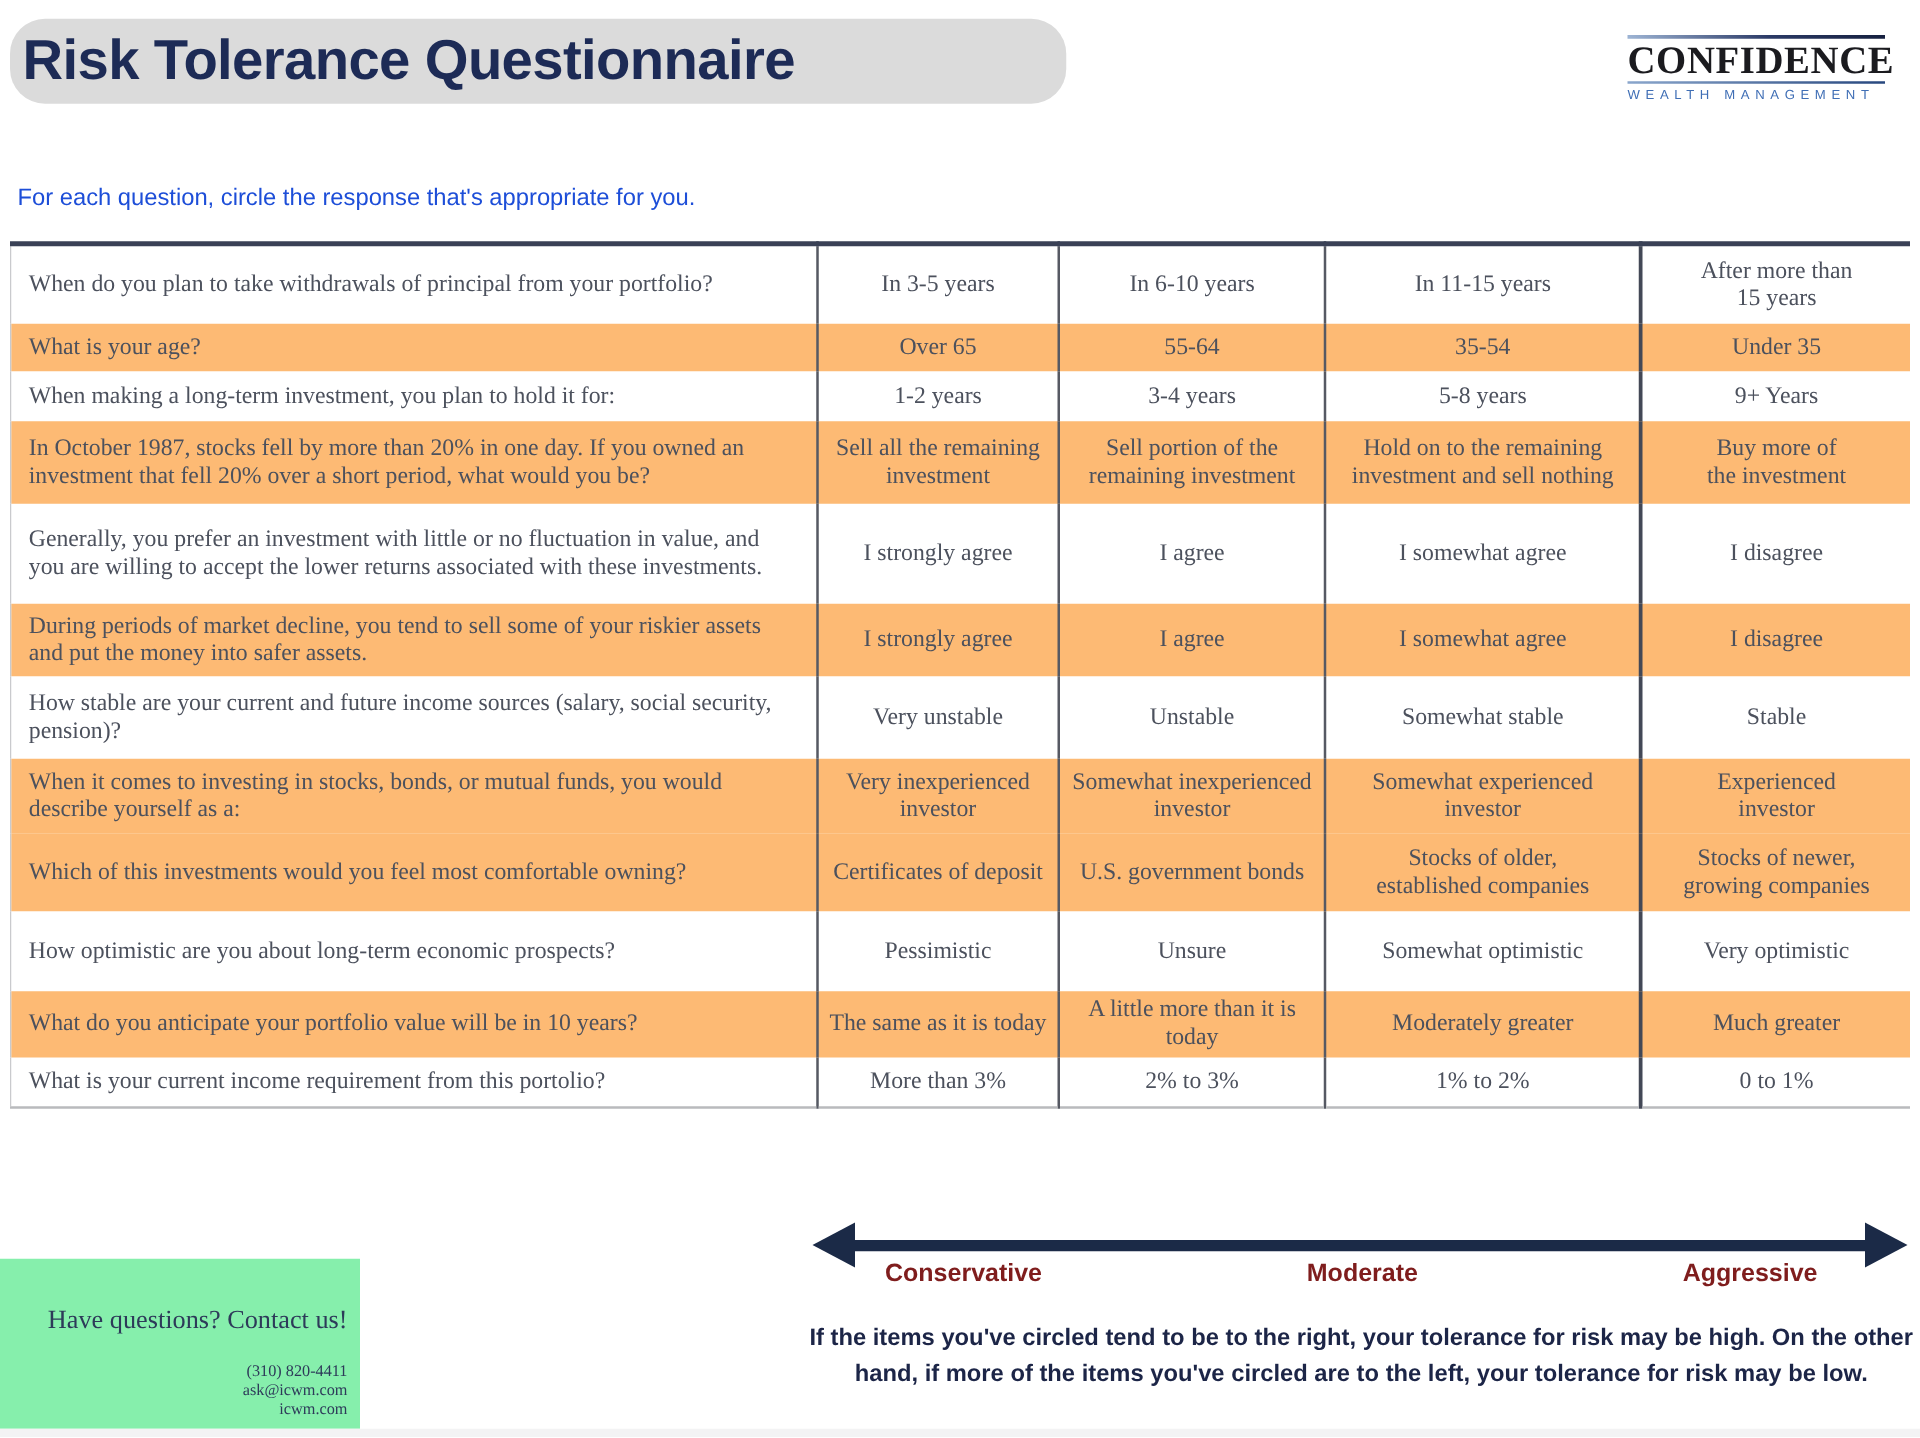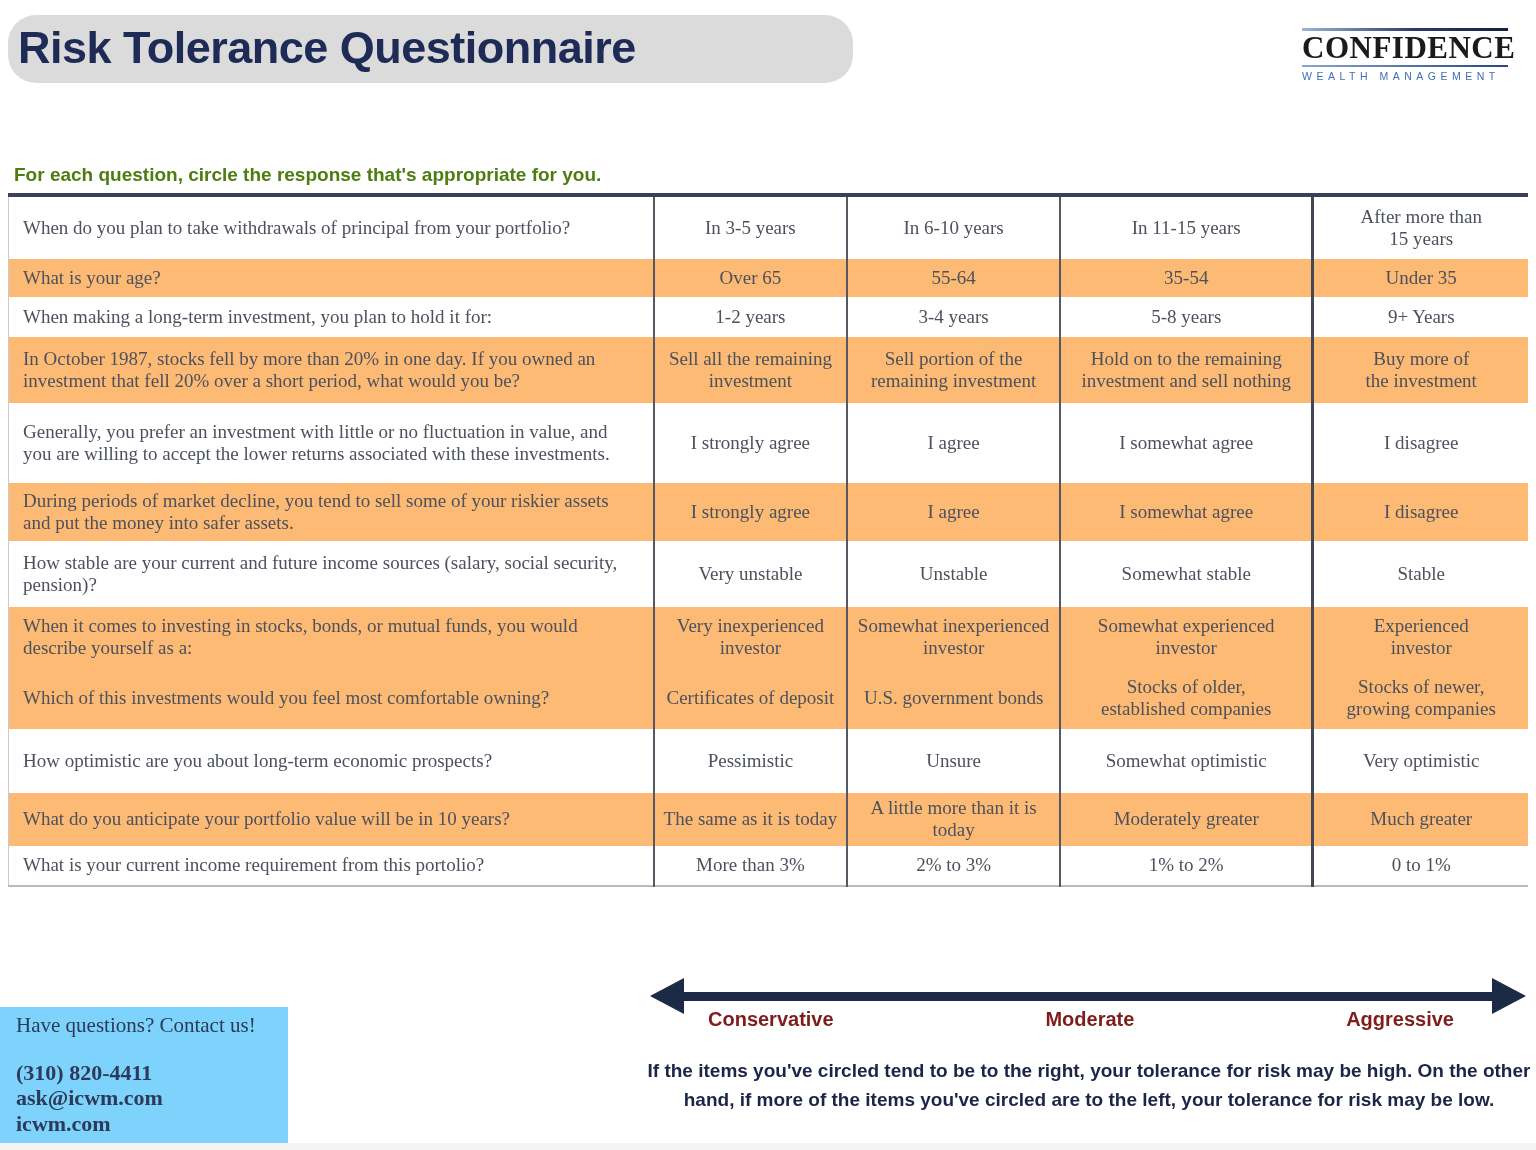--- a/index.html
+++ b/index.html
@@ -11,21 +11,21 @@
   .title-box h1{margin:0;padding:0 0 0 10px;line-height:66px;font-size:45px;font-weight:800;
                 letter-spacing:-0.5px;color:#1d2b56;font-family:"Liberation Sans","DejaVu Sans",sans-serif;}
 
   .logo{position:absolute;right:28px;top:28px;width:206px;}
   .logo .rule{height:3px;background:linear-gradient(90deg,#9db4d4,#2b3a66 55%,#16203f);}
   .logo .rule.bottom{height:2px;background:linear-gradient(90deg,#8aa6cc,#27477e);}
   .logo .name{font-family:"Liberation Serif","DejaVu Serif",serif;font-size:31px;font-weight:600;
               color:#1b1b1f;letter-spacing:0.5px;line-height:1.0;padding:1px 0 2px 0;}
   .logo .tagline{font-size:10.5px;color:#3f6eb5;letter-spacing:4.5px;padding-top:3px;font-weight:400;}
 
-  .instruction{position:absolute;left:14px;top:164px;font-size:19px;font-weight:700;color:#4d7c0f;}
+  .instruction{position:absolute;left:14px;top:148px;font-size:19px;font-weight:400;color:#1d4ed8;}
 
   
   table.quiz{position:absolute;left:8px;top:193px;width:1520px;border-collapse:collapse;
              border-top:4px solid #3a4156;border-bottom:2px solid #b9babd;border-left:1px solid #c9cacd;
              font-family:"Liberation Serif","DejaVu Serif",serif;color:#4c515d;}
   table.quiz td{font-size:19px;line-height:1.18;vertical-align:middle;}
   table.quiz td.q{text-align:left;padding:4px 12px 4px 14px;}
   table.quiz td.a{text-align:center;padding:4px 8px;border-left:2px solid #565963;}
   table.quiz td.a.last{border-left:3px solid #434856;}
   table.quiz tr.gray{background:#fdba74;}
@@ -40,25 +40,25 @@
   .scale-labels{position:absolute;left:650px;top:1008px;width:874px;display:flex;
                 justify-content:space-between;padding:0;box-sizing:border-box;}
   .scale-labels span{font-size:20px;font-weight:700;color:#7f1d1d;}
   .scale-labels .l1{margin-left:58px;}
   .scale-labels .l3{margin-right:70px;}
 
   .scale-note{position:absolute;left:645px;top:1057px;width:888px;text-align:center;
               font-size:19px;font-weight:700;color:#1c2547;line-height:1.5;}
 
   
-  .contact{position:absolute;left:0;top:1007px;width:288px;height:136px;background:#7dd3fc;
-           box-sizing:border-box;padding:6px 10px 0 16px;
-           font-family:"Liberation Serif","DejaVu Serif",serif;color:#2d3a59;}
+  .contact{position:absolute;left:0;top:1007px;width:288px;height:136px;background:#86efac;
+           box-sizing:border-box;padding:36px 10px 0 16px;
+           font-family:"Liberation Serif","DejaVu Serif",serif;color:#2d3a59;text-align:right;}
   .contact .heading{font-size:21px;margin:0 0 22px 0;}
-  .contact .line{font-size:22px;line-height:1.15;font-weight:bold;}
+  .contact .line{font-size:13px;line-height:1.15;}
   .contact a{color:#2d3a59;text-decoration:none;}
 
   .bottom-strip{position:absolute;left:0;top:1143px;width:1536px;height:7px;background:#f3f3f4;}
 </style>
 </head>
 <body>
 
 <div id="page">
 
   <div class="title-box">

